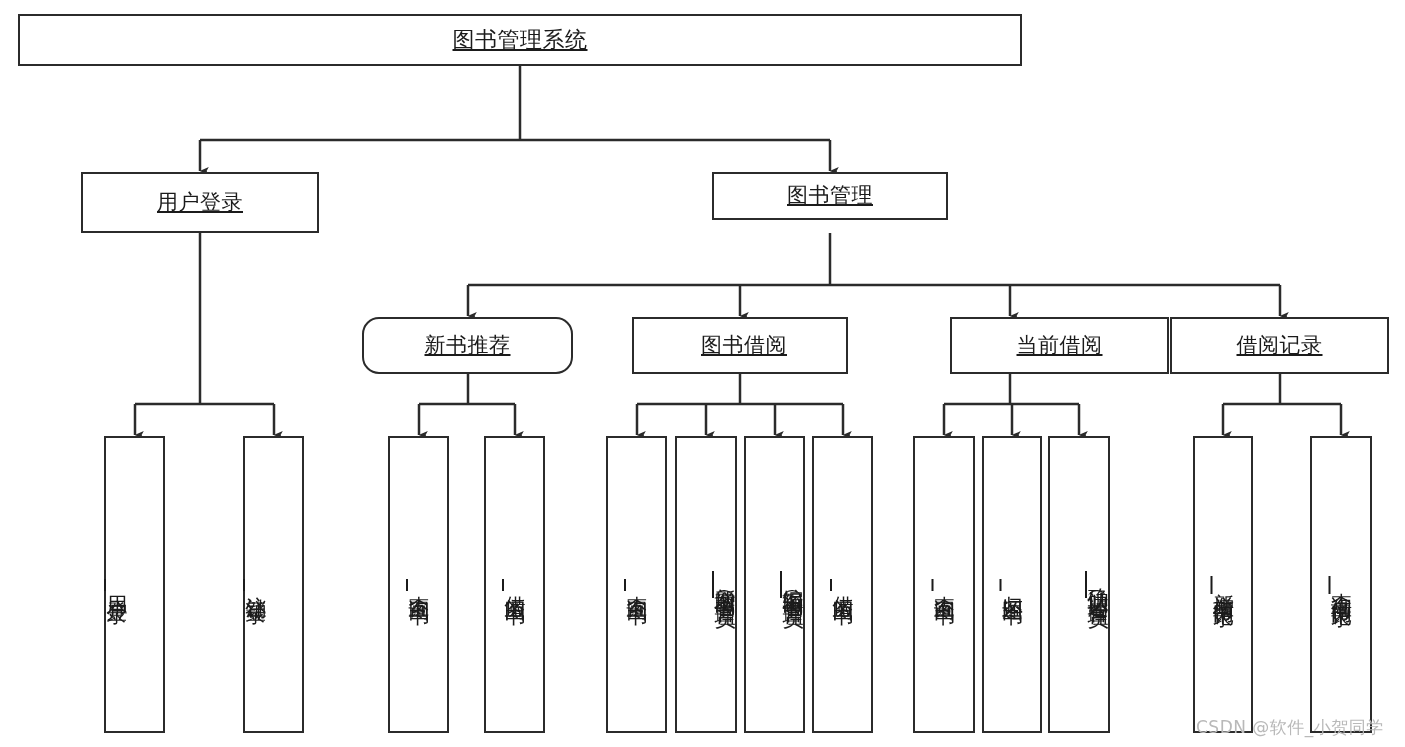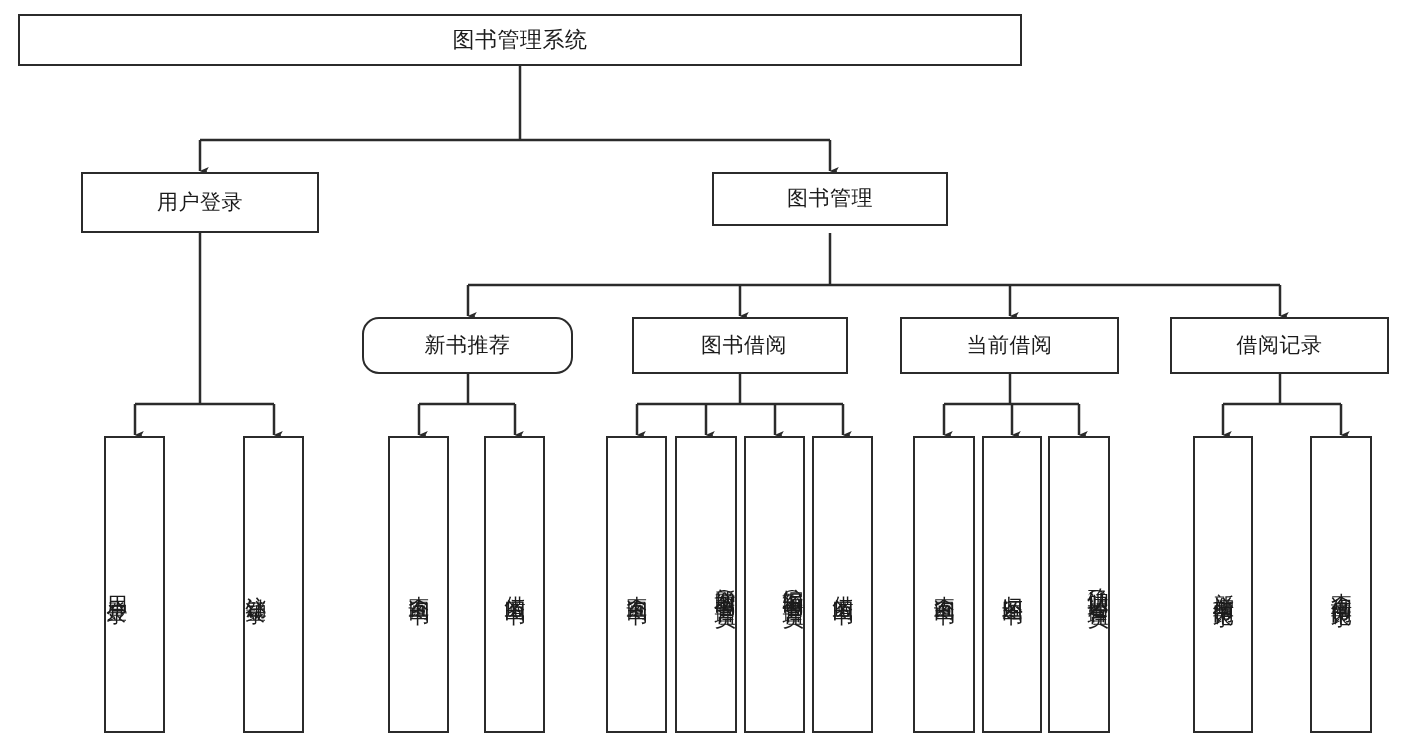--- a/index.html
+++ b/index.html
@@ -36,20 +36,21 @@
     align-items: center;
     justify-content: center;
     text-align: center;
   }
   .node-label {
     font-size: 21px;
     line-height: 1.1;
     color: #1b1b1b;
     letter-spacing: 0.5px;
     white-space: nowrap;
+    text-decoration: underline;
   }
   
   .node.vert {
     writing-mode: vertical-rl;
     text-orientation: upright;
     align-items: center;
     justify-content: center;
     padding: 4px 0;
   }
   .node.vert .node-label {
@@ -123,30 +124,30 @@
       </g>
   </svg>
 
   <div id="node-layer">
       <div class="node root" style="left: 18px; top: 14px; width: 1004px; height: 52px;">
         <span class="node-label">图书管理系统</span>
       </div>
       <div class="node" style="left: 81px; top: 172px; width: 238px; height: 61px;">
         <span class="node-label">用户登录</span>
       </div>
-      <div class="node" style="left: 712px; top: 172px; width: 236px; height: 54px;">
+      <div class="node" style="left: 712px; top: 172px; width: 236px; height: 48px;">
         <span class="node-label">图书管理</span>
       </div>
       <div class="node" style="left: 362px; top: 317px; width: 211px; height: 57px; border-radius: 17px;">
         <span class="node-label">新书推荐</span>
       </div>
       <div class="node" style="left: 632px; top: 317px; width: 216px; height: 57px; padding-left: 8px;">
         <span class="node-label">图书借阅</span>
       </div>
-      <div class="node" style="left: 900px; top: 317px; width: 219px; height: 57px;">
+      <div class="node" style="left: 950px; top: 317px; width: 219px; height: 57px;">
         <span class="node-label">当前借阅</span>
       </div>
       <div class="node" style="left: 1170px; top: 317px; width: 219px; height: 57px;">
         <span class="node-label">借阅记录</span>
       </div>
       <div class="node vert anchor-bottom" style="left: 104px; top: 436px; width: 61px; height: 297px;">
         <span class="node-label">用户登录</span>
       </div>
       <div class="node vert anchor-bottom" style="left: 243px; top: 436px; width: 61px; height: 297px;">
         <span class="node-label">注销登录</span>
@@ -179,13 +180,14 @@
         <span class="node-label">确认归还（管理员）</span>
       </div>
       <div class="node vert" style="left: 1193px; top: 436px; width: 60px; height: 297px;">
         <span class="node-label">新增借阅记录</span>
       </div>
       <div class="node vert" style="left: 1310px; top: 436px; width: 62px; height: 297px;">
         <span class="node-label">查询借阅记录</span>
       </div>
     </div>
 
+  <div class="watermark" style="left:1196px; top:716px;">CSDN @软件_小贺同学</div>
 </div>
 
 </body></html>

